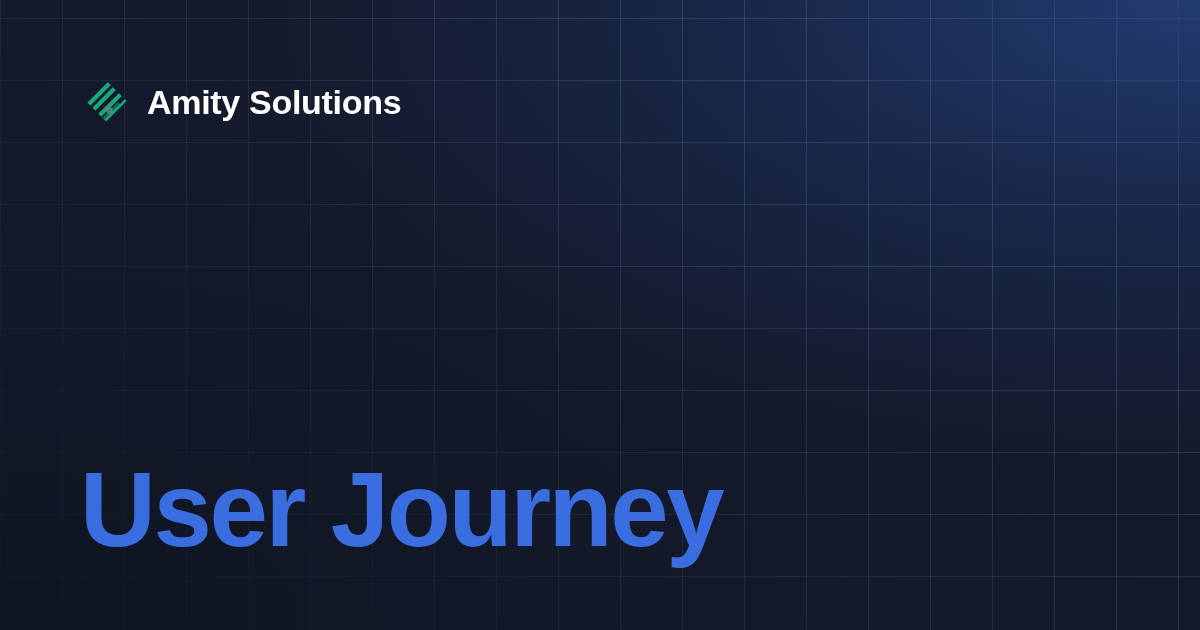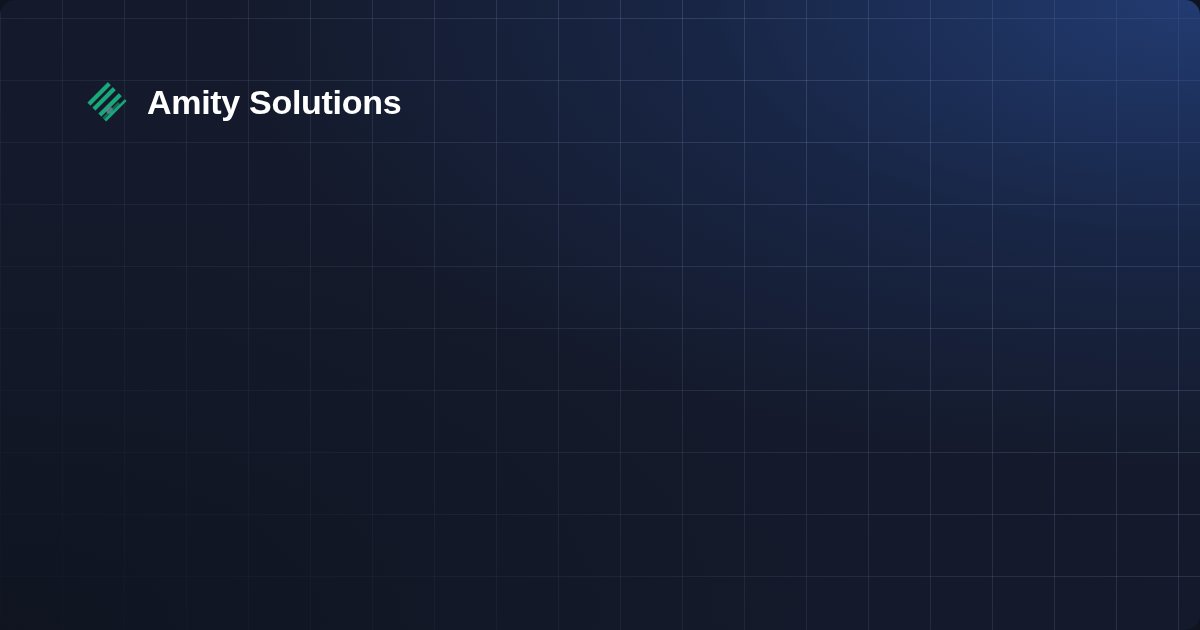--- a/index.html
+++ b/index.html
@@ -10,21 +10,20 @@
   body {
     font-family: "Liberation Sans", sans-serif;
   }
 
   .banner {
     position: relative;
     width: 1200px;
     height: 630px;
     overflow: hidden;
     background: #141a2b;
-    border-radius: 15px;
   }
 
   
   .bg-gradient-2 {
     position: absolute;
     inset: 0;
     background:
       linear-gradient(40deg,
         #131827 0%,
         #141b2c 16%,
@@ -160,14 +159,15 @@
           </g>
           <g stroke="#18a87a" stroke-width="4.3" stroke-linecap="square" opacity="0.55">
             <line x1="20" y1="40" x2="34" y2="26"></line>
           </g>
         </g>
       </svg>
     </span>
     <span class="brand-name">Amity Solutions</span>
   </div>
 
+  <div class="headline">User Journey</div>
 
 </div>
 
 </body></html>

